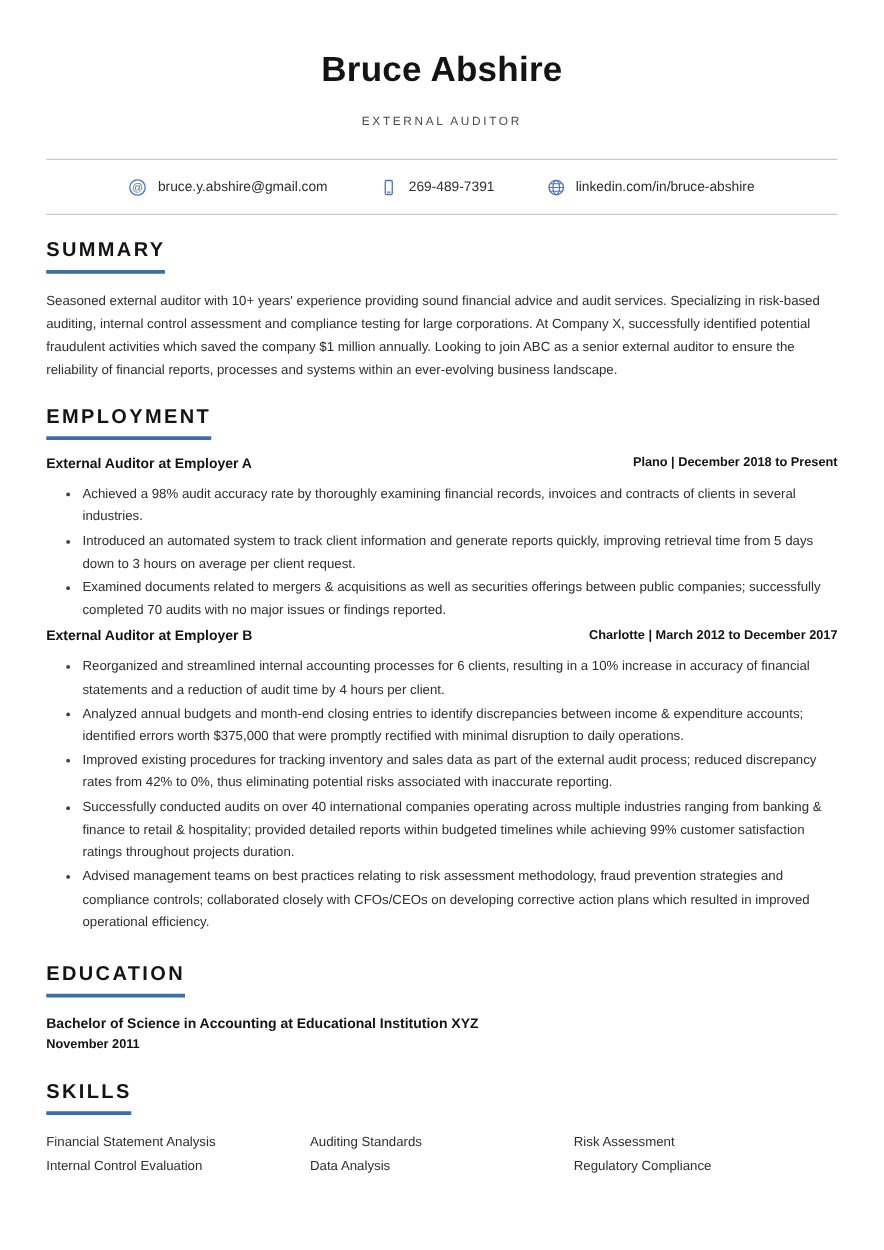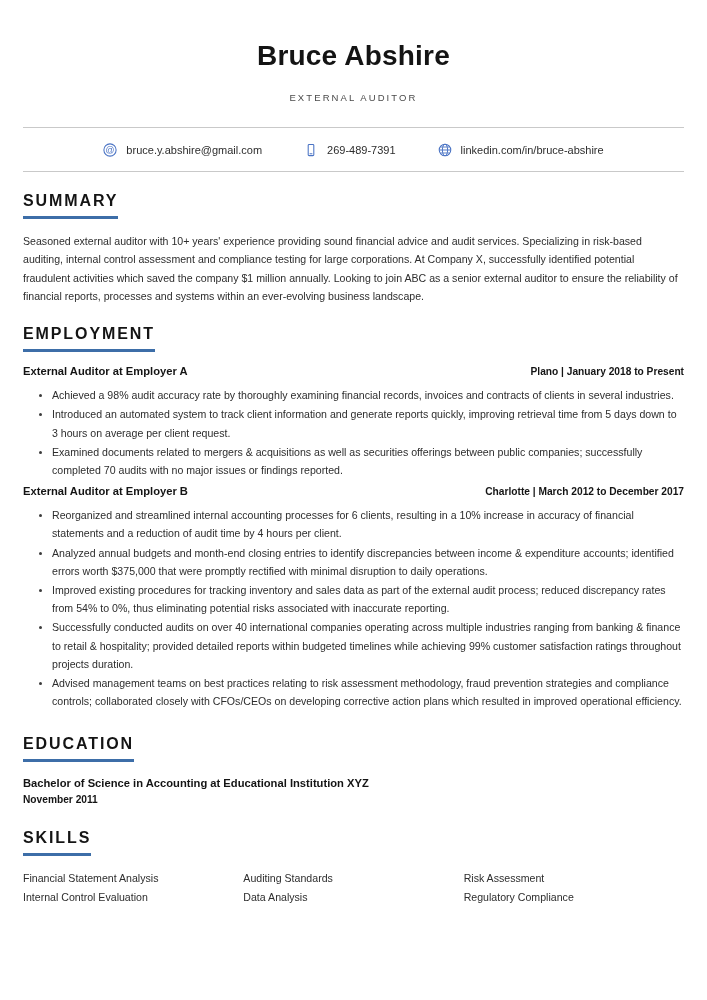--- a/index.html
+++ b/index.html
@@ -11,21 +11,21 @@
     width: 707px;
     height: 1000px;
     font-family: "Liberation Sans", sans-serif;
     color: #2d2d2d;
     overflow: hidden;
   }
   .page {
     width: 707px;
     height: 1000px;
     box-sizing: border-box;
-    padding: 0 23px;
+    padding: 0 37px;
     background: #ffffff;
     position: relative;
   }
 
   
   .header {
     padding-top: 40px;
     text-align: center;
   }
   .full-name {
@@ -98,21 +98,21 @@
     color: #2d2d2d;
     text-align: left;
   }
 
   
   .entry { margin-top: 14px; }
   .entry:first-child { margin-top: 0; }
   .entry-head {
     display: flex;
     justify-content: space-between;
-    align-items: flex-end;
+    align-items: flex-start;
     gap: 16px;
   }
   .entry-title {
     font-size: 11.2px;
     font-weight: bold;
     color: #141414;
   }
   .entry-meta {
     font-size: 10.2px;
     font-weight: bold;
@@ -238,38 +238,38 @@
     </div>
   </div>
 
   <div class="section">
     <div class="section-heading">EMPLOYMENT</div>
     <div class="section-body">
 
       <div class="entry">
         <div class="entry-head">
           <div class="entry-title">External Auditor at Employer A</div>
-          <div class="entry-meta">Plano | January 2018 to Present</div>
+          <div class="entry-meta">Plano | December 2018 to Present</div>
         </div>
         <ul class="bullets">
           <li>Achieved a 98% audit accuracy rate by thoroughly examining financial records, invoices and contracts of clients in several industries.</li>
           <li>Introduced an automated system to track client information and generate reports quickly, improving retrieval time from 5 days down to 3 hours on average per client request.</li>
           <li>Examined documents related to mergers &amp; acquisitions as well as securities offerings between public companies; successfully completed 70 audits with no major issues or findings reported.</li>
         </ul>
       </div>
 
       <div class="entry" style="margin-top:6px;">
         <div class="entry-head">
           <div class="entry-title">External Auditor at Employer B</div>
           <div class="entry-meta">Charlotte | March 2012 to December 2017</div>
         </div>
         <ul class="bullets">
           <li>Reorganized and streamlined internal accounting processes for 6 clients, resulting in a 10% increase in accuracy of financial statements and a reduction of audit time by 4 hours per client.</li>
           <li>Analyzed annual budgets and month-end closing entries to identify discrepancies between income &amp; expenditure accounts; identified errors worth $375,000 that were promptly rectified with minimal disruption to daily operations.</li>
-          <li>Improved existing procedures for tracking inventory and sales data as part of the external audit process; reduced discrepancy rates from 54% to 0%, thus eliminating potential risks associated with inaccurate reporting.</li>
+          <li>Improved existing procedures for tracking inventory and sales data as part of the external audit process; reduced discrepancy rates from 42% to 0%, thus eliminating potential risks associated with inaccurate reporting.</li>
           <li>Successfully conducted audits on over 40 international companies operating across multiple industries ranging from banking &amp; finance to retail &amp; hospitality; provided detailed reports within budgeted timelines while achieving 99% customer satisfaction ratings throughout projects duration.</li>
           <li>Advised management teams on best practices relating to risk assessment methodology, fraud prevention strategies and compliance controls; collaborated closely with CFOs/CEOs on developing corrective action plans which resulted in improved operational efficiency.</li>
         </ul>
       </div>
 
     </div>
   </div>
 
   <div class="section" style="margin-top:24px;">
     <div class="section-heading">EDUCATION</div>

